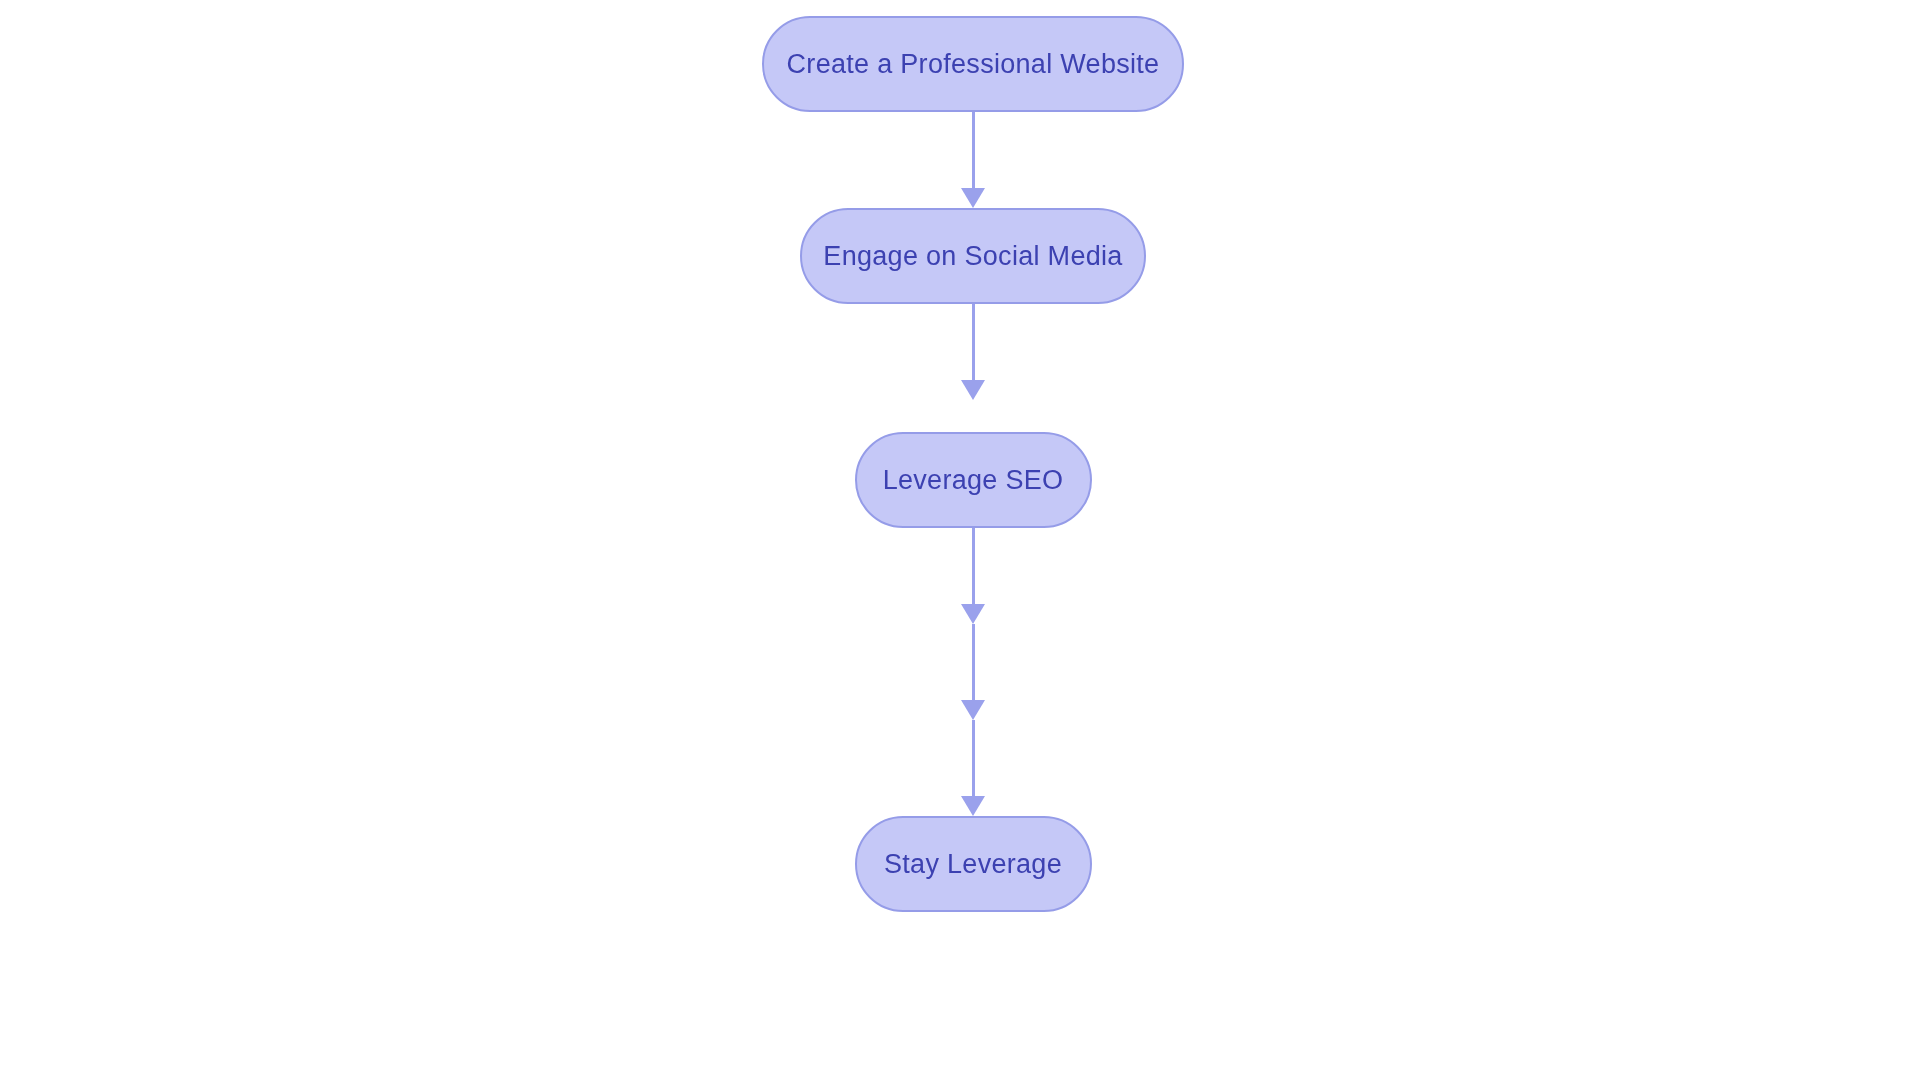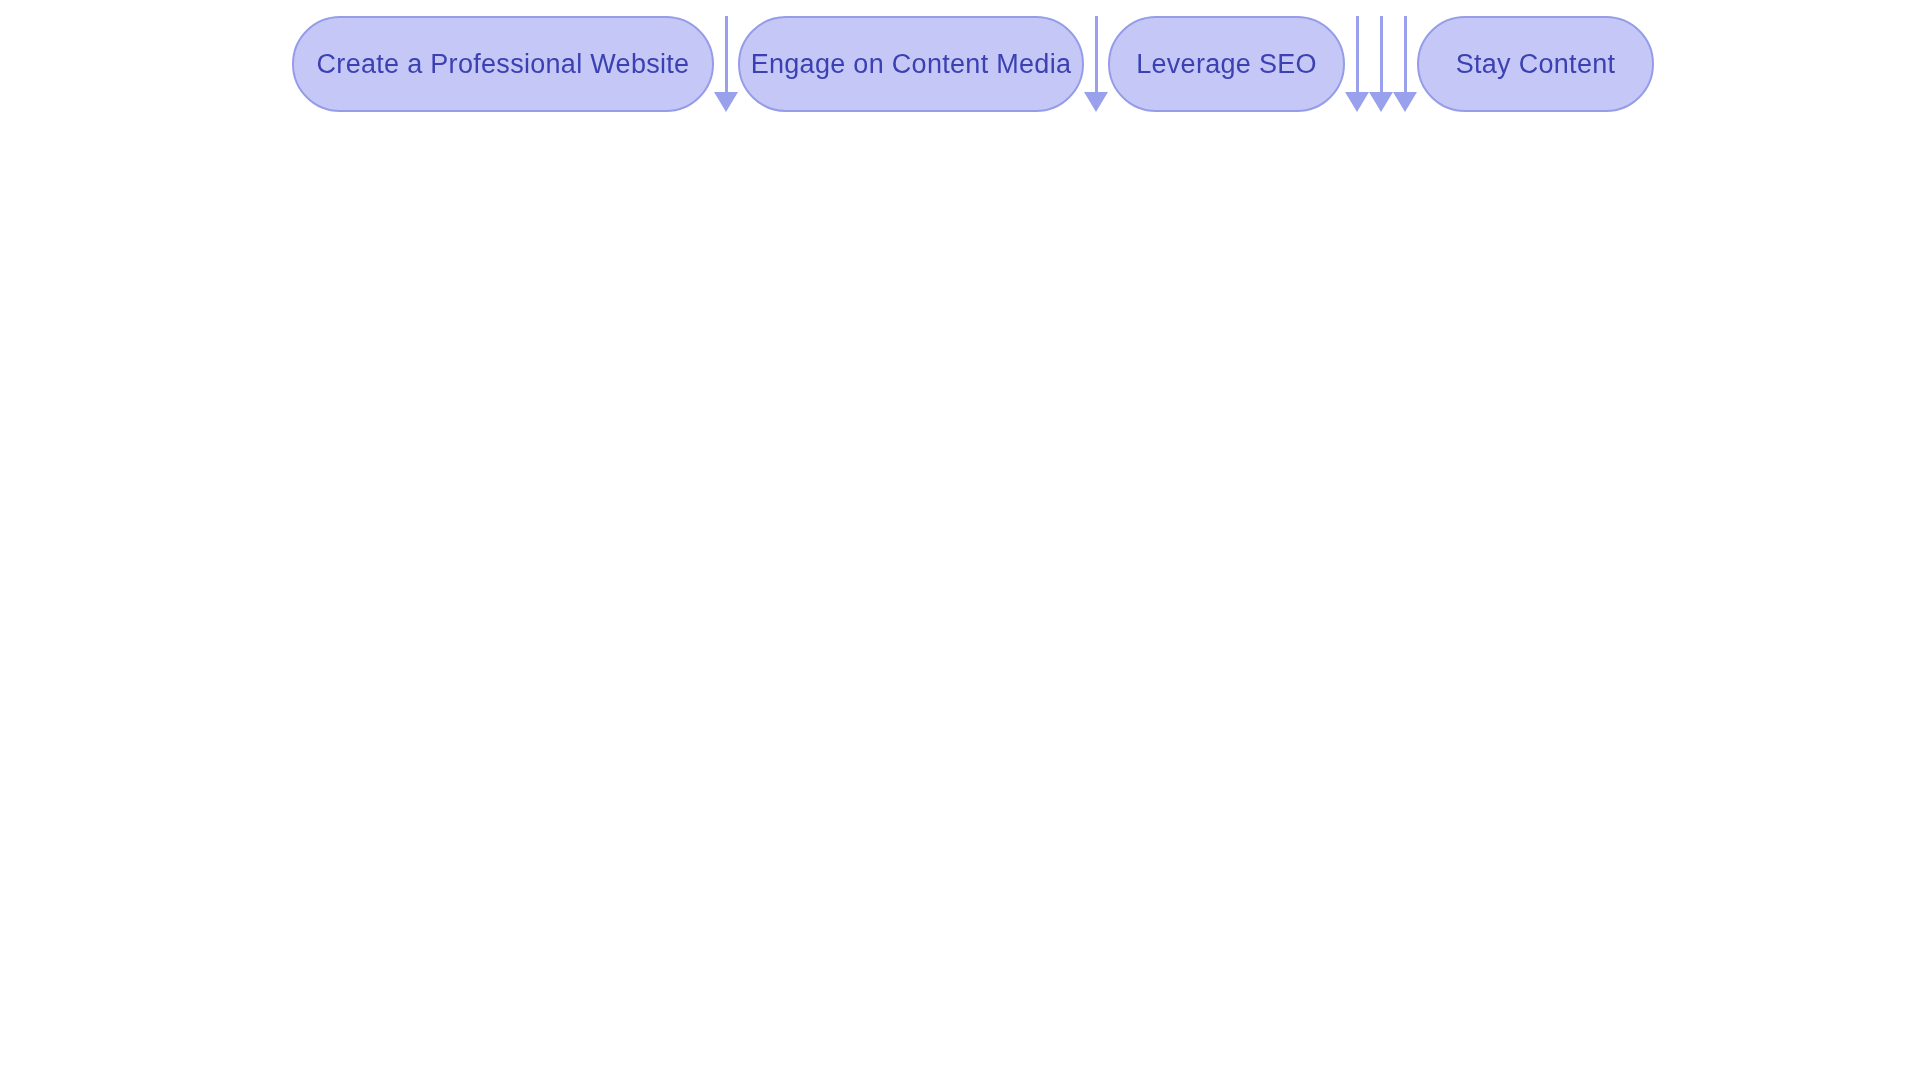--- a/index.html
+++ b/index.html
@@ -13,40 +13,40 @@
     font-family: "Liberation Sans", sans-serif;
     overflow: hidden;
     position: relative;
   }
   .flow {
     position: absolute;
     left: 973px;
     top: 16px;
     transform: translateX(-50%);
     display: flex;
-    flex-direction: row;
+    flex-direction: column;
     align-items: center;
   }
   .flow-node {
     height: 96px;
     box-sizing: border-box;
     border-radius: 48px;
     background: var(--node-fill, #c5c8f7);
     border: 2px solid var(--node-border, #959ce8);
     color: var(--node-text, #3c41b1);
     display: flex;
     align-items: center;
     justify-content: center;
     font-size: 27px;
     letter-spacing: 0.3px;
     white-space: nowrap;
   }
   .flow-node.n1 { width: 422px; }
   .flow-node.n2 { width: 346px; }
-  .flow-node.n3 { width: 237px; }
+  .flow-node.n3 { width: 237px; margin-top: 32px; }
   .flow-node.n4 { width: 313px; }
   .flow-node.n5 { width: 462px; }
   .flow-node.n6 { width: 237px; }
   .flow-arrow {
     height: 96px;
     display: flex;
     flex-direction: column;
     align-items: center;
   }
   .arrow-line {
@@ -68,21 +68,21 @@
 
 <div class="flow">
 
   <div class="flow-node n1">Create a Professional Website</div>
 
   <div class="flow-arrow">
     <div class="arrow-line"></div>
     <div class="arrow-head"></div>
   </div>
 
-  <div class="flow-node n2">Engage on Content Media</div>
+  <div class="flow-node n2">Engage on Social Media</div>
 
   <div class="flow-arrow">
     <div class="arrow-line"></div>
     <div class="arrow-head"></div>
   </div>
 
   <div class="flow-node n3">Leverage SEO</div>
 
   <div class="flow-arrow">
     <div class="arrow-line"></div>
@@ -94,15 +94,15 @@
     <div class="arrow-line"></div>
     <div class="arrow-head"></div>
   </div>
 
 
   <div class="flow-arrow">
     <div class="arrow-line"></div>
     <div class="arrow-head"></div>
   </div>
 
-  <div class="flow-node n6">Stay Content</div>
+  <div class="flow-node n6">Stay Leverage</div>
 
 </div>
 
 </body></html>

